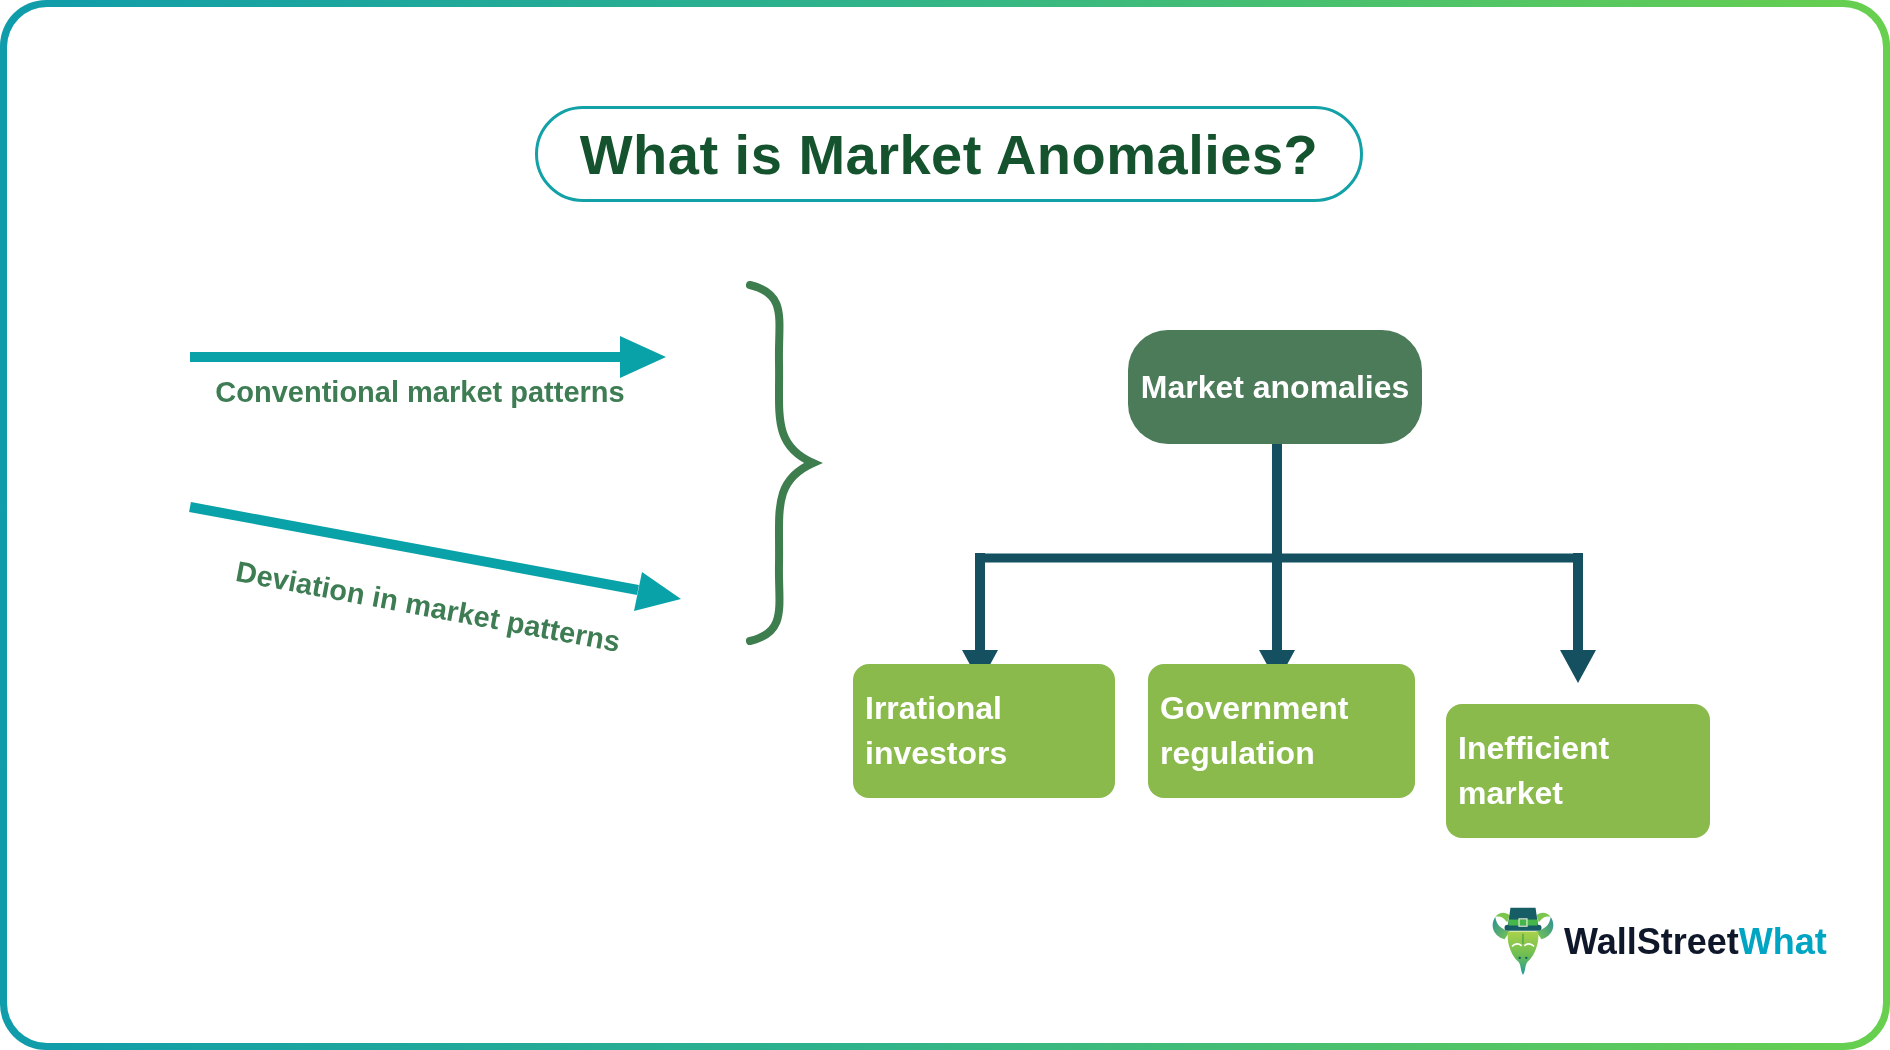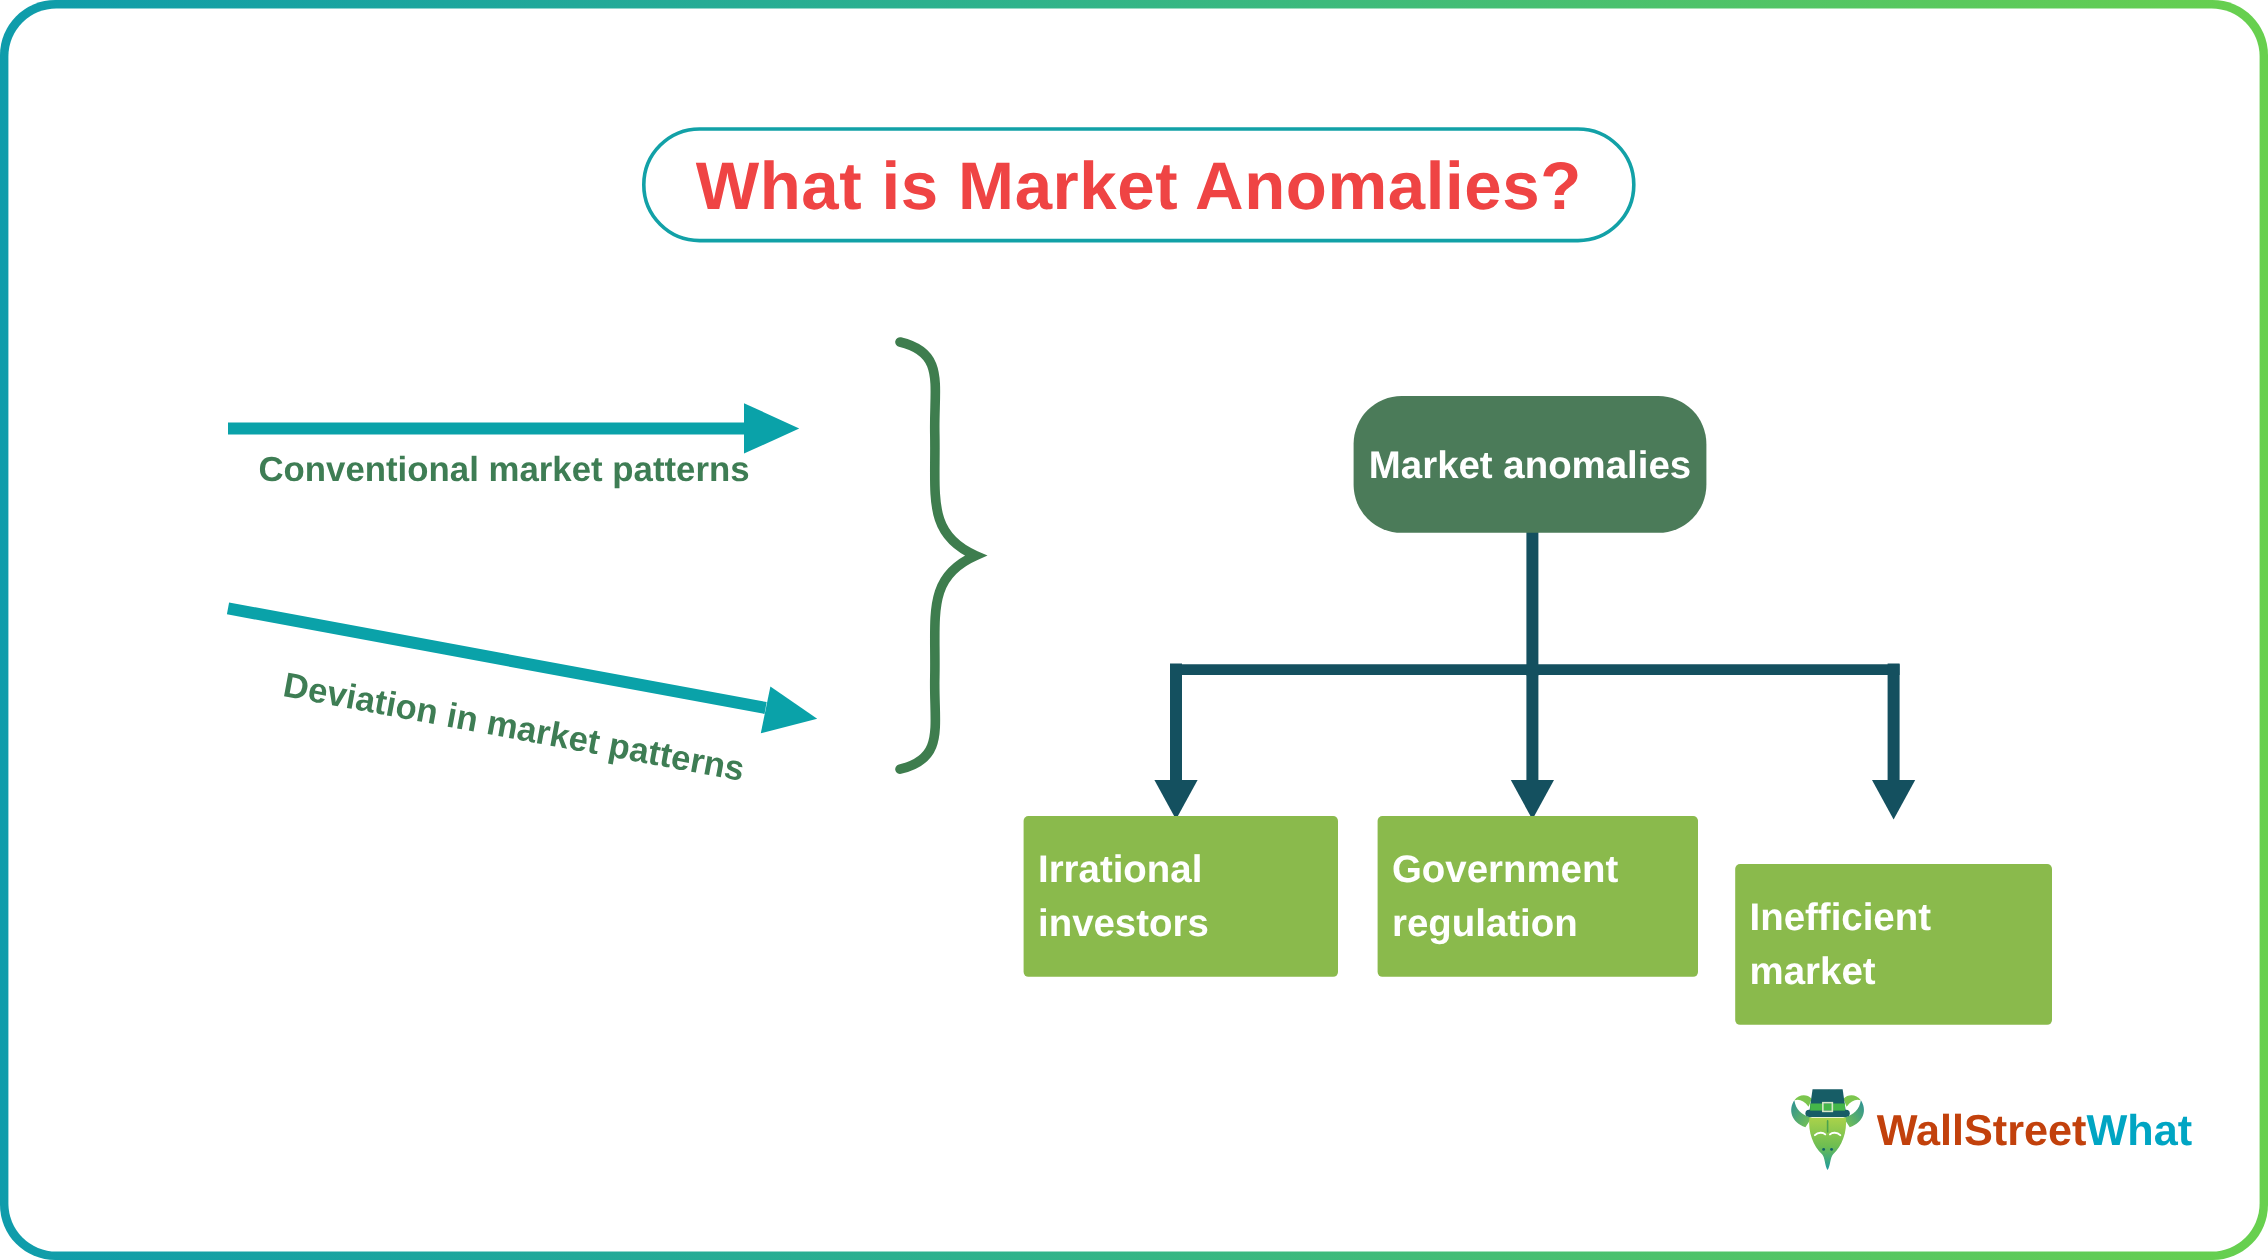--- a/index.html
+++ b/index.html
@@ -45,21 +45,21 @@
     border: 3px solid #12a1a7;
     border-radius: 52px;
     box-sizing: border-box;
     display: flex;
     align-items: center;
     justify-content: center;
   }
   .title-pill span {
     font-size: 56px;
     font-weight: 700;
-    color: #ef4444;
+    color: #14532d;
     letter-spacing: 0.5px;
     white-space: nowrap;
   }
 
   
   .arrow-label {
     position: absolute;
     font-size: 29px;
     font-weight: 700;
     color: #3e7d54;
@@ -95,24 +95,24 @@
   .node-root {
     left: 1128px;
     top: 330px;
     width: 294px;
     height: 114px;
     background: #4b7b59;
     border-radius: 40px;
     font-size: 32px;
   }
   .node-child {
-    top: 680px;
+    top: 664px;
     height: 134px;
     background: #8aba4c;
-    border-radius: 4px;
+    border-radius: 16px;
     font-size: 32px;
   }
   .node-child-1 { left: 853px;  width: 262px; }
   .node-child-2 { left: 1148px; width: 267px; }
   .node-child-3 { left: 1446px; width: 264px; margin-top: 40px; }
 
   
   .logo {
     position: absolute;
     left: 1490px;
@@ -120,21 +120,21 @@
     display: flex;
     align-items: center;
   }
   .logo-icon { width: 66px; height: 74px; }
   .logo-text {
     margin-left: 8px;
     font-size: 36px;
     font-weight: 700;
     white-space: nowrap;
   }
-  .logo-text .part1 { color: #c2410c; margin-top: 28px; }
+  .logo-text .part1 { color: #0f172a; margin-top: 28px; }
   .logo-text .part2 { color: #00a5c3; }
 </style>
 </head>
 <body>
 
 <div class="canvas">
 
   <div class="frame">
     <div class="frame-inner"></div>
   </div>

